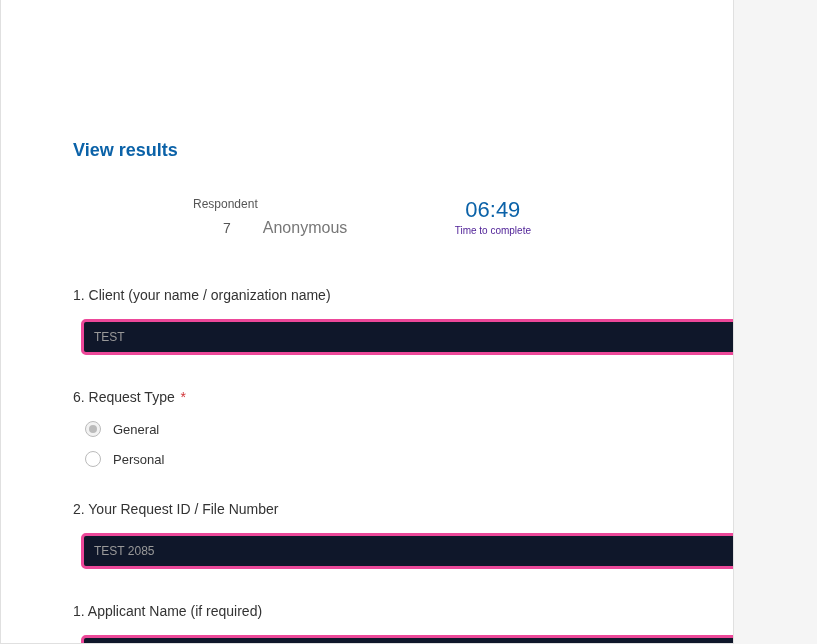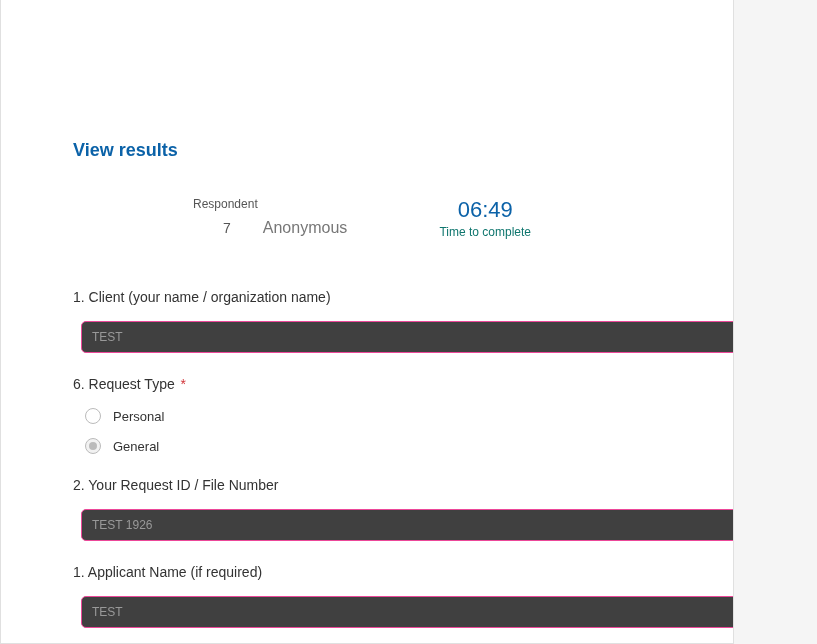--- a/index.html
+++ b/index.html
@@ -64,40 +64,40 @@
   .time-block {
     text-align: center;
   }
   .time-value {
     color: #0b62a8;
     font-size: 22px;
     font-weight: 400;
     margin-bottom: 2px;
   }
   .time-label {
-    font-size: 12px;
-    color: #0f766e;
+    font-size: 10px;
+    color: #4c1d95;
   }
   .question {
-    margin-bottom: 23px;
+    margin-bottom: 34px;
   }
   .q-label {
     font-size: 14px;
     color: #333;
     margin-bottom: 16px;
   }
   .required-star {
     color: #d13438;
     margin-left: 2px;
   }
   .text-field {
     width: 665px;
-    border: 1px solid #ec4899;
+    border: 3px solid #ec4899;
     border-radius: 5px;
-    background: #404040;
+    background: #0f172a;
     padding: 8px 10px;
     font-size: 12px;
     color: #999;
     margin-left: 8px;
   }
   .options {
     margin-left: 12px;
   }
   .option {
     display: flex;
@@ -154,33 +154,33 @@
       <div class="text-field">TEST</div>
     </div>
 
     <div class="question">
       <div class="q-label">
         <span>6. Request Type</span>
         <span class="required-star">*</span>
       </div>
       <div class="options">
         <div class="option">
+          <span class="radio selected"></span>
+          <span>General</span>
+        </div>
+        <div class="option">
           <span class="radio"></span>
           <span>Personal</span>
-        </div>
-        <div class="option">
-          <span class="radio selected"></span>
-          <span>General</span>
         </div>
       </div>
     </div>
 
     <div class="question">
       <div class="q-label">2. Your Request ID / File Number</div>
-      <div class="text-field">TEST 1926</div>
+      <div class="text-field">TEST 2085</div>
     </div>
 
     <div class="question">
       <div class="q-label">1. Applicant Name (if required)</div>
       <div class="text-field">TEST</div>
     </div>
 
   </div>
 </div>
 

